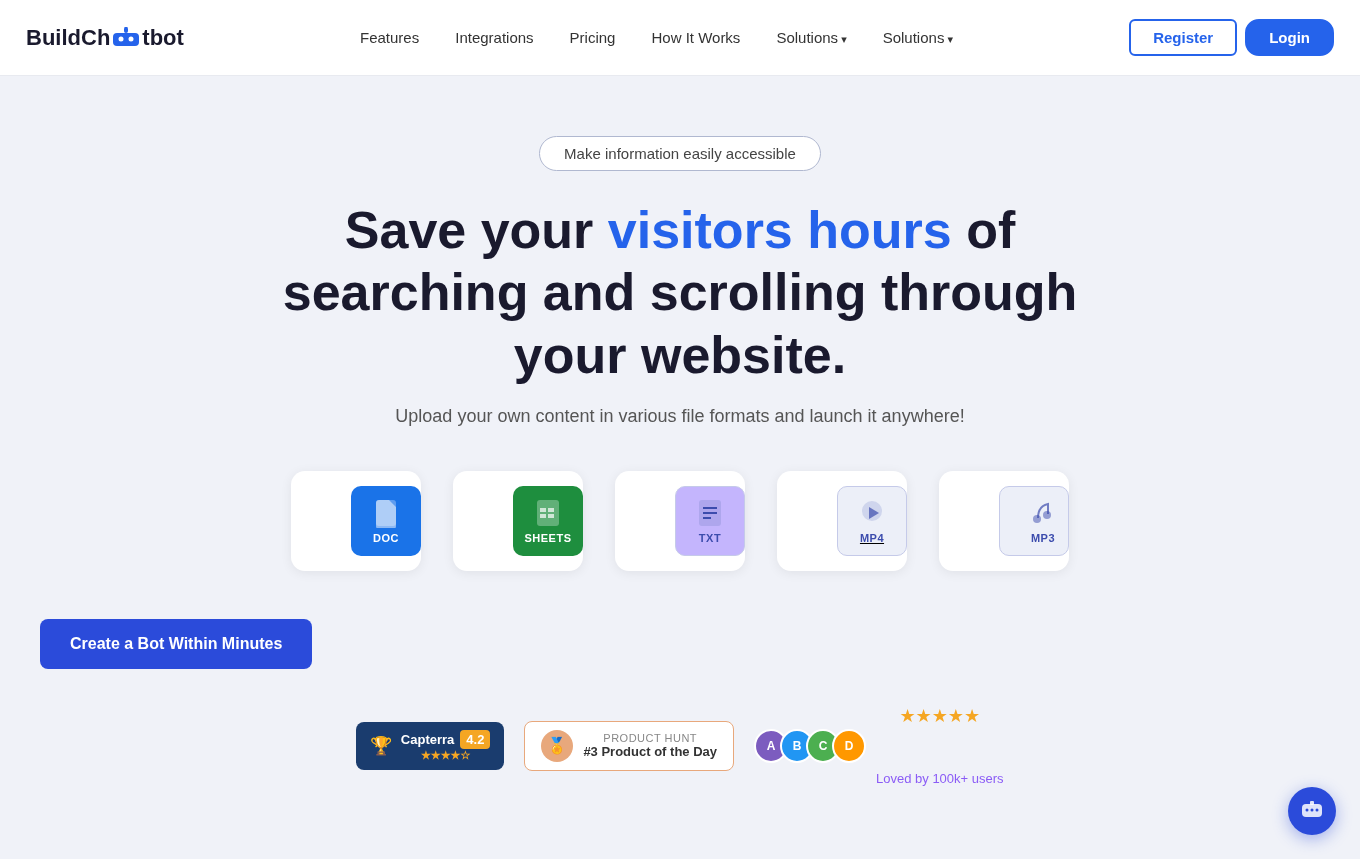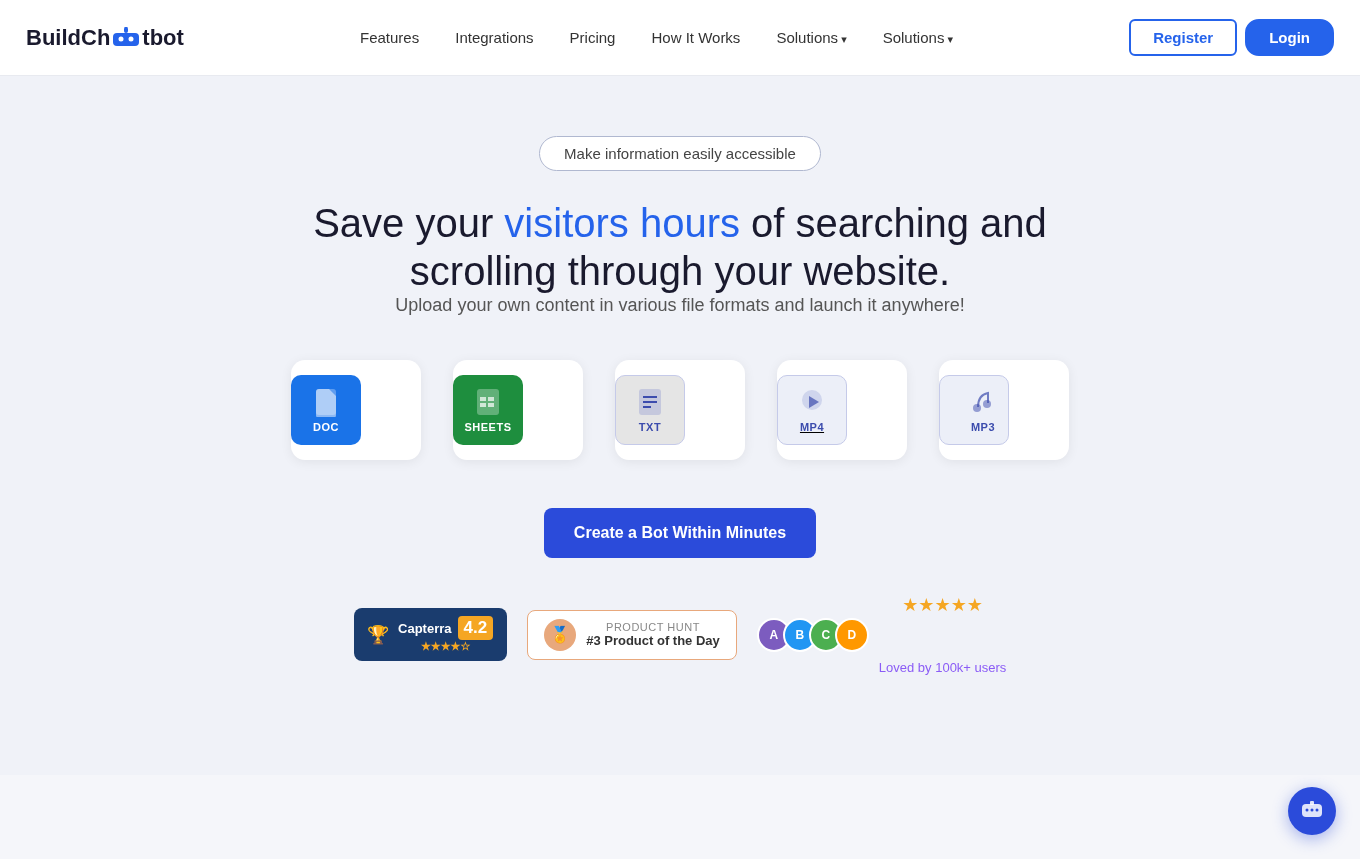--- a/index.html
+++ b/index.html
@@ -76,24 +76,25 @@
       display: inline-block;
       border: 1.5px solid #b0b8d0;
       border-radius: 999px;
       padding: 8px 24px;
       font-size: 15px;
       color: #444;
       margin-bottom: 28px;
       background: #fff;
     }
     .hero-title {
-      font-size: 40px;
-      font-weight: 400;
+      font-size: 52px;
+      font-weight: 700;
       color: #1a1a2e;
       line-height: 1.2;
+      margin-bottom: 20px;
       max-width: 860px;
       margin-left: auto;
       margin-right: auto;
     }
     .hero-title .highlight { color: #2563eb; }
     .hero-subtitle {
       font-size: 18px;
       color: #555;
       margin-bottom: 44px;
     }
@@ -106,36 +107,36 @@
       margin-bottom: 48px;
       flex-wrap: wrap;
     }
     .file-icon-card {
       width: 130px;
       height: 100px;
       background: #fff;
       border-radius: 14px;
       display: flex;
       align-items: center;
-      justify-content: flex-start;
+      justify-content: flex-end;
       box-shadow: 0 2px 12px rgba(0,0,0,0.07);
     }
     .file-icon-inner {
       width: 70px;
       height: 70px;
       border-radius: 10px;
       display: flex;
       flex-direction: column;
       align-items: center;
       justify-content: center;
       position: relative;
     }
     .doc-icon { background: #1a73e8; }
     .sheets-icon { background: #1e8e3e; }
-    .txt-icon { background: #e5e5e5; border: 1px solid #c5cae9; }
+    .txt-icon { background: #c4b5fd; border: 1px solid #c5cae9; }
     .mp4-icon { background: #eceff8; border: 1px solid #c5cae9; text-decoration: underline; }
     .mp3-icon { background: #eceff8; border: 1px solid #c5cae9; padding-left: 18px; }
 
     .file-label {
       font-size: 11px;
       font-weight: 700;
       letter-spacing: 0.5px;
     }
     .doc-icon .file-label { color: #fff; }
     .sheets-icon .file-label { color: #fff; }
@@ -143,21 +144,20 @@
     .mp4-icon .file-label { color: #3c4cad; }
     .mp3-icon .file-label { color: #3c4cad; }
 
     .file-icon-svg {
       margin-bottom: 4px;
     }
 
     
     .cta-row {
       display: flex;
-      justify-content: center;
       gap: 16px;
       margin-bottom: 36px;
     }
     .btn-primary-cta {
       background: #2b4bda;
       color: #fff;
       border: none;
       padding: 16px 30px;
       border-radius: 8px;
       font-size: 16px;
@@ -194,21 +194,21 @@
       color: #fff;
       font-size: 14px;
       font-weight: 600;
       min-width: 140px;
     }
     .capterra-score {
       background: #f5a623;
       color: #fff;
       border-radius: 4px;
       padding: 2px 6px;
-      font-size: 17px;
+      font-size: 13px;
       font-weight: 700;
     }
     .capterra-stars { color: #f5a623; font-size: 11px; }
 
     .producthunt-badge {
       border: 1.5px solid #e8a87c;
       border-radius: 8px;
       padding: 8px 16px;
       display: flex;
       align-items: center;

